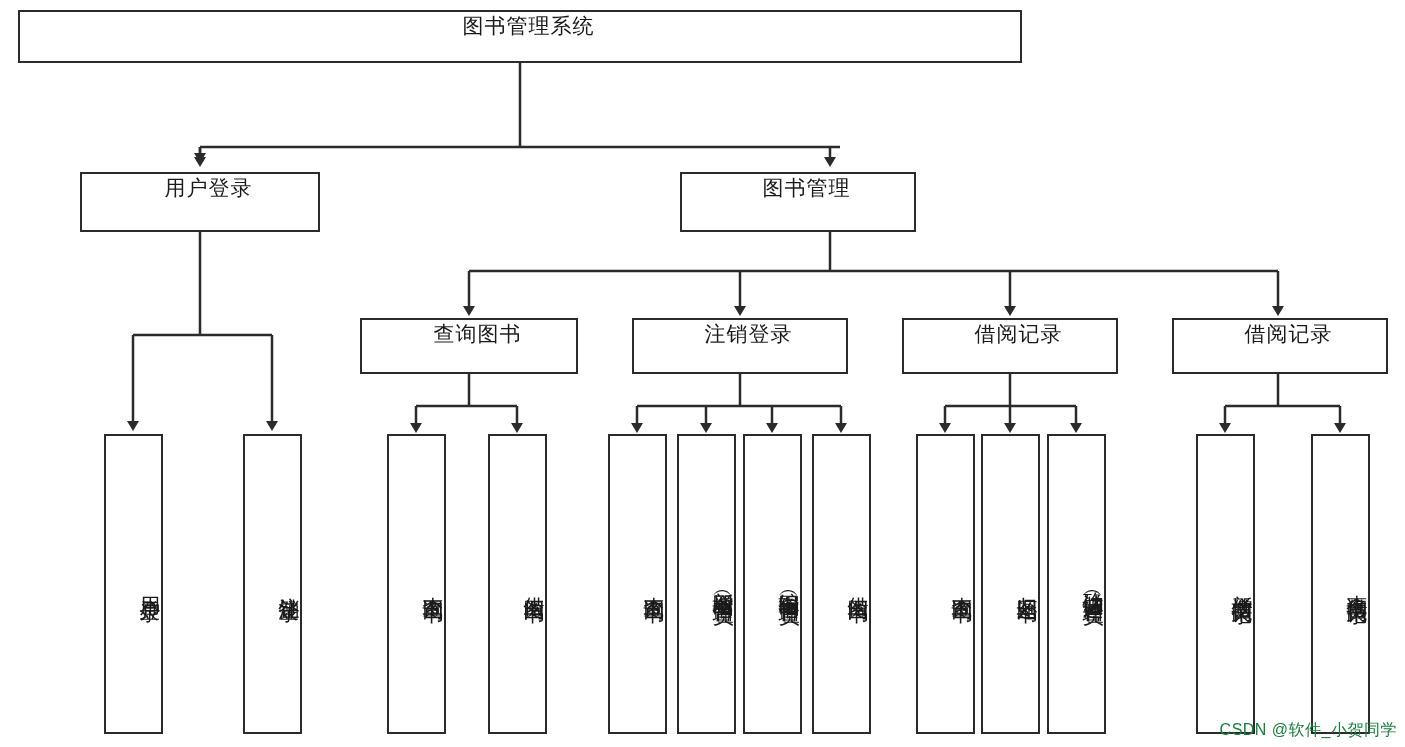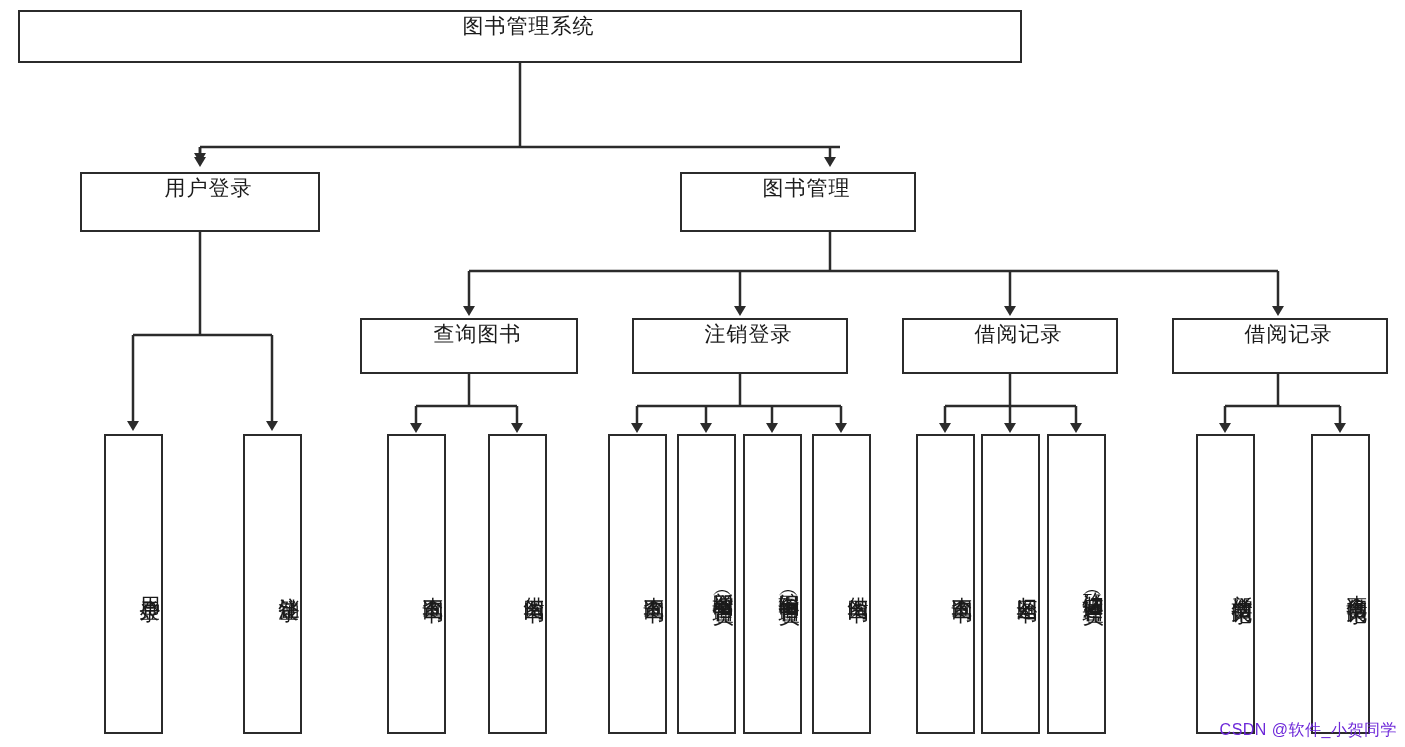--- a/index.html
+++ b/index.html
@@ -52,21 +52,21 @@
   }
   .node.v span {
     writing-mode: vertical-rl;
     text-orientation: upright;
   }
   .watermark {
     position: absolute;
     right: 8px;
     bottom: 6px;
     font-size: 16px;
-    color: #6d28d9;
+    color: #15803d;
     letter-spacing: 0.5px;
     white-space: nowrap;
   }
 </style>
 </head>
 <body>
 
 <div id="canvas">
 
   <svg class="edges" viewBox="0 0 1405 747">

